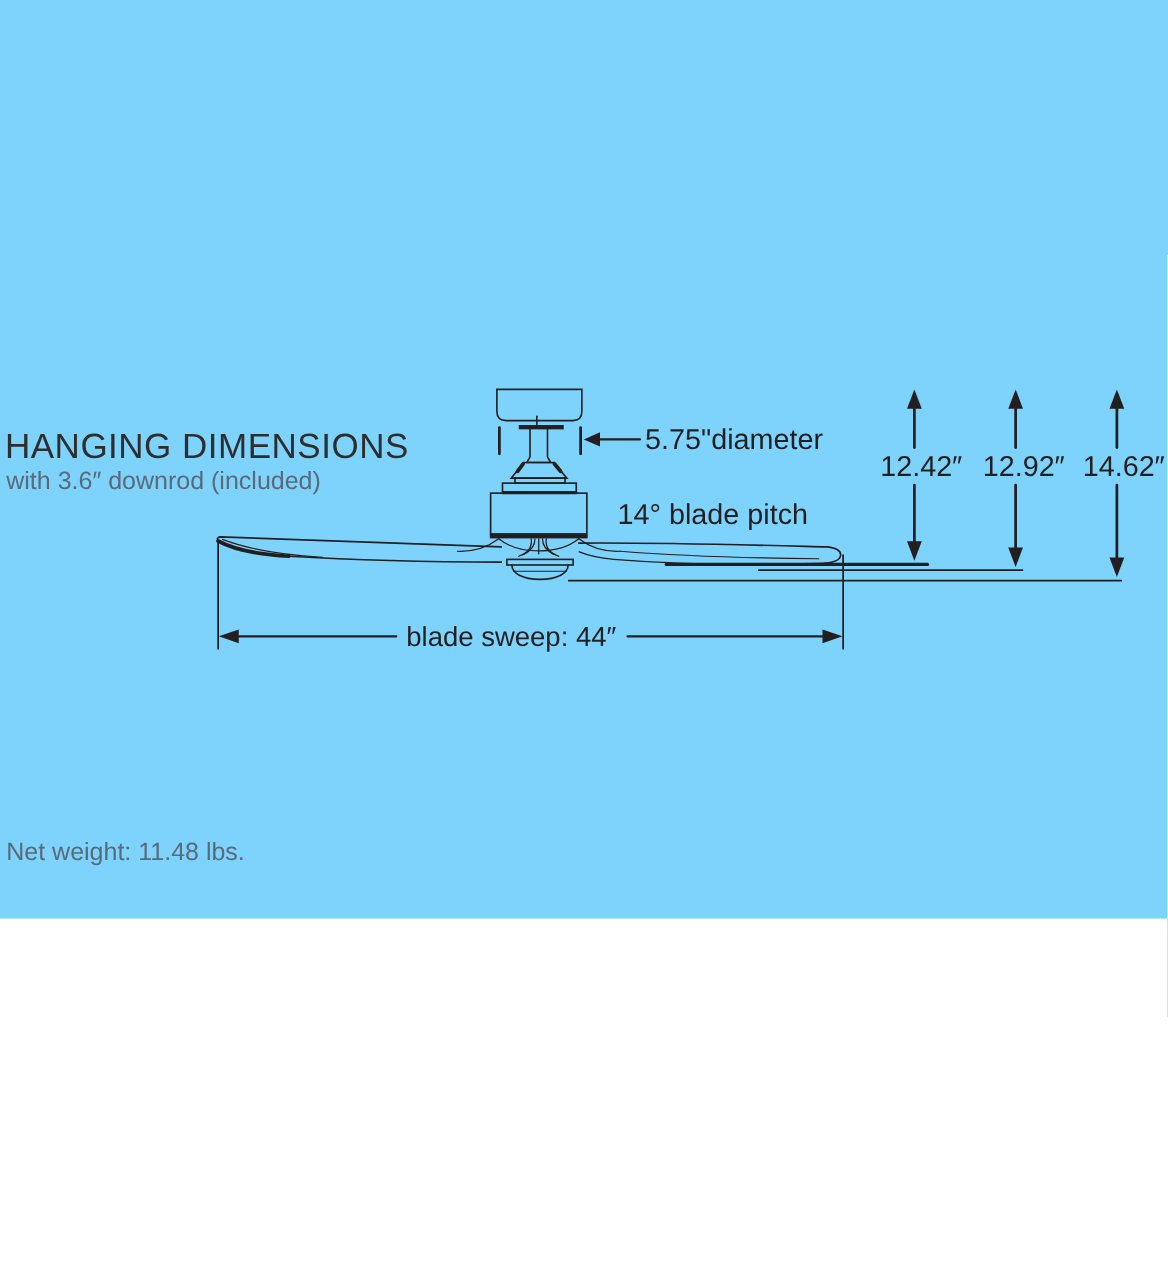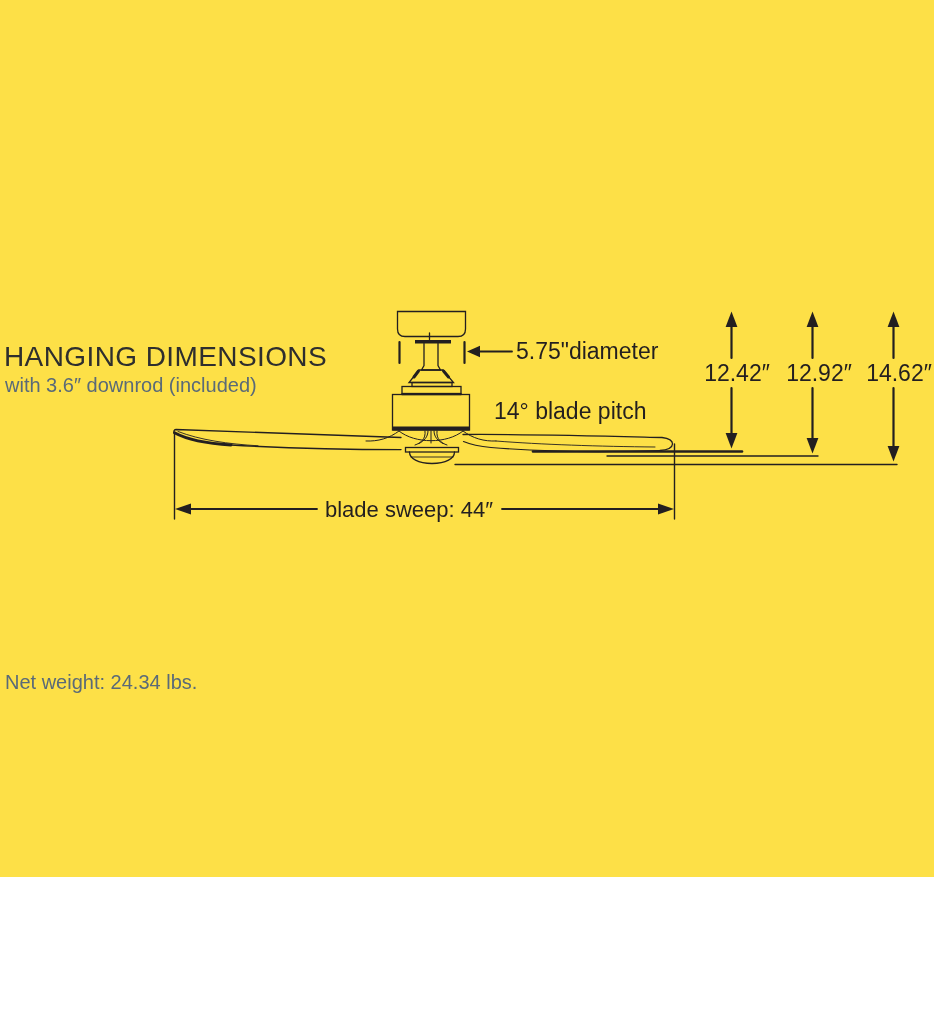--- a/index.html
+++ b/index.html
@@ -1,20 +1,20 @@
 <!DOCTYPE html>
 <html><head>
 <meta charset="utf-8">
 <title>Hanging Dimensions</title>
 <style>
   html,body{margin:0;padding:0;background:#ffffff;}
   .canvas{
     position:relative;
-    width:934px;height:877px;
-    background:#fde047;
+    width:934px;height:735px;
+    background:#7dd3fc;
     font-family:"Liberation Sans", sans-serif;
     overflow:hidden;
   }
   .title{
     position:absolute;left:4px;top:341px;
     font-size:28px;letter-spacing:.4px;
     color:#2e2e2e;white-space:nowrap;
   }
   .subtitle{
     position:absolute;left:5px;top:374px;
@@ -148,14 +148,14 @@
       <path class="ln" style="stroke-width:1.4" d="M174.5,433 V519"></path>
       <path class="ln" style="stroke-width:1.4" d="M674.5,444 V519"></path>
       <polygon class="fl" points="175,509 191,503.5 191,514.5"></polygon>
       <polygon class="fl" points="674,509 658,503.5 658,514.5"></polygon>
       <path class="ln" style="stroke-width:1.8" d="M189,509 H317"></path>
       <path class="ln" style="stroke-width:1.8" d="M502,509 H660"></path>
       <text class="sweep-label" x="409" y="517" text-anchor="middle">blade sweep: 44″</text>
     </g>
   </svg>
 
-  <div class="net-weight">Net weight: 24.34 lbs.</div>
+  <div class="net-weight">Net weight: 11.48 lbs.</div>
 </div>
 
 </body></html>

